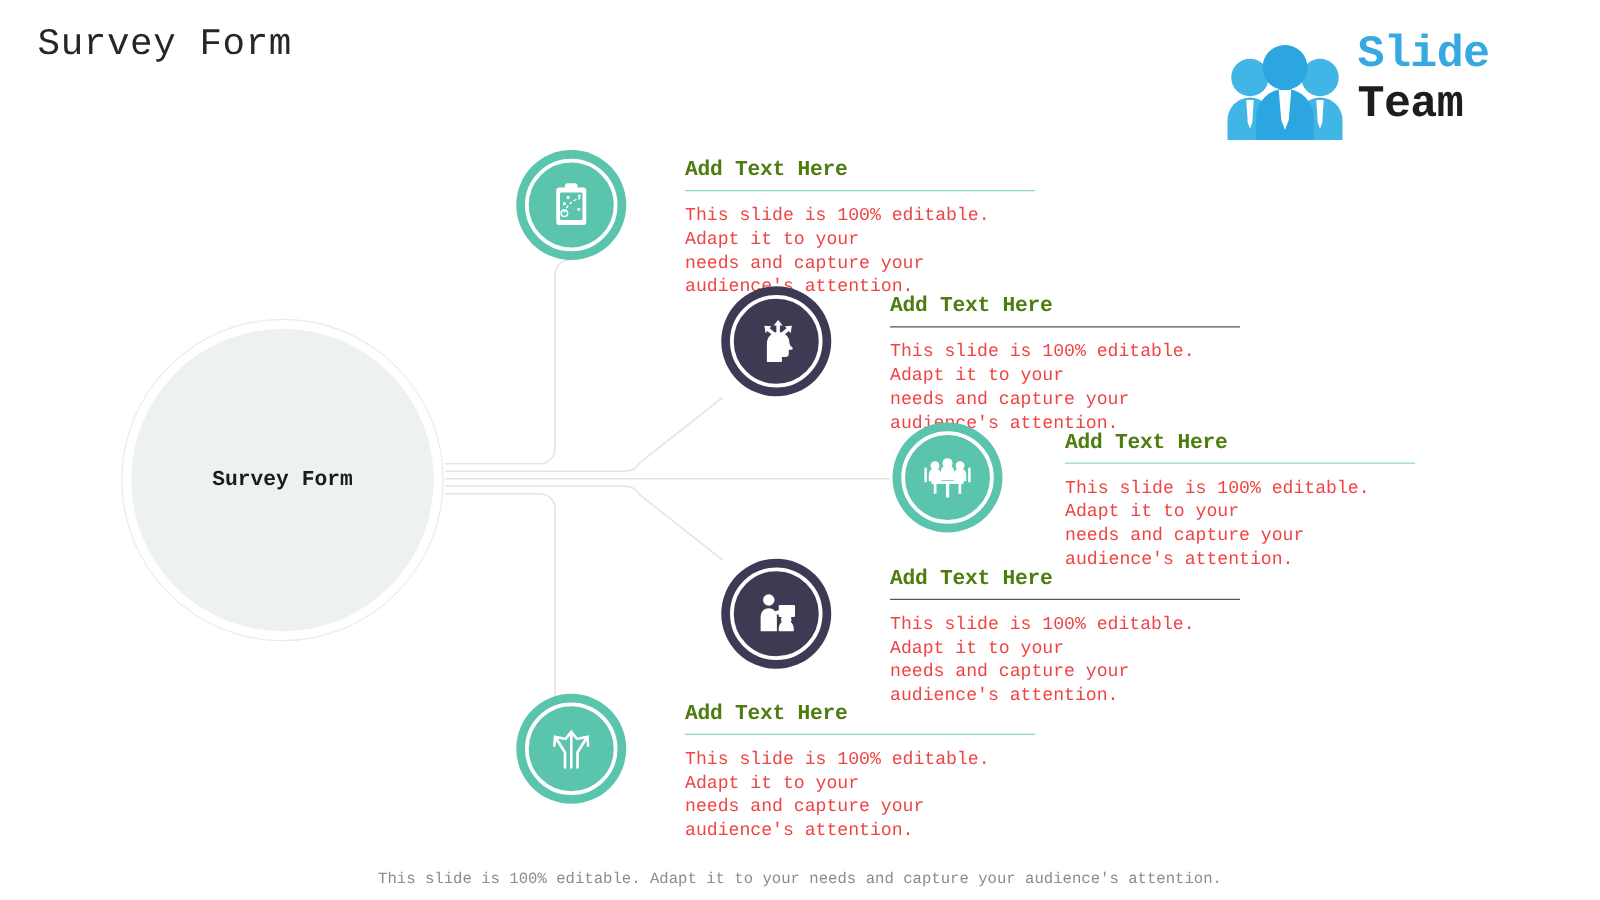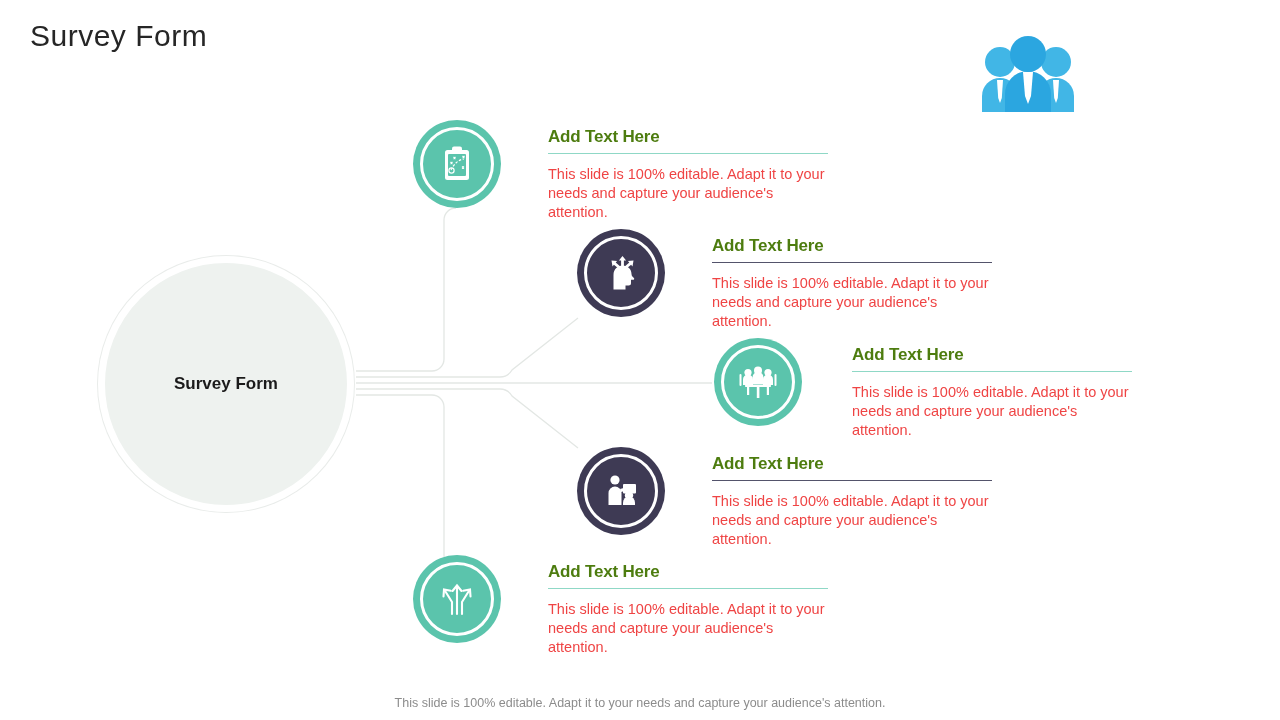--- a/index.html
+++ b/index.html
@@ -10,20 +10,21 @@
     background: #ffffff;
     font-family: "Liberation Sans", sans-serif;
     overflow: hidden;
   }
 
   #slide {
     position: relative;
     width: 1280px;
     height: 720px;
     background: #ffffff;
+    font-family: Liberation Mono, monospace;
   }
 
   
   #page-title {
     position: absolute;
     left: 30px;
     top: 19px;
     font-size: 30px;
     font-weight: 400;
     color: #262626;
@@ -159,20 +160,24 @@
         <path d="M60 84 v-16 a18 18 0 0 1 18-18 a18 18 0 0 1 18 18 v16 z" fill="#41b6e6"></path>
 
         <path d="M19 52 h6 l-1.2 18 -1.8 5 -1.8 -5 z" fill="#ffffff"></path>
         <path d="M75 52 h6 l-1.2 18 -1.8 5 -1.8 -5 z" fill="#ffffff"></path>
 
         <circle cx="50" cy="26" r="18" fill="#2ba6e0"></circle>
         <path d="M27 84 v-18 a23 23 0 0 1 23-23 a23 23 0 0 1 23 23 v18 z" fill="#2ba6e0"></path>
         <path d="M45 44 h10 l-2 24 -3 8 -3 -8 z" fill="#ffffff"></path>
       </svg>
     </div>
+    <div id="logo-text">
+      <div class="logo-slide">Slide</div>
+      <div class="logo-team">Team</div>
+    </div>
   </div>
 
   <svg id="connectors" viewBox="0 0 1280 720">
     <g fill="none" stroke="#e3e7e4" stroke-width="1.3">
 
       <path d="M356 371 H432 a12 12 0 0 0 12 -12 V220 a12 12 0 0 1 12 -12"></path>
 
       <path d="M356 377 H500 a14 14 0 0 0 12 -7 L578 318"></path>
 
       <path d="M356 383 H712"></path>

